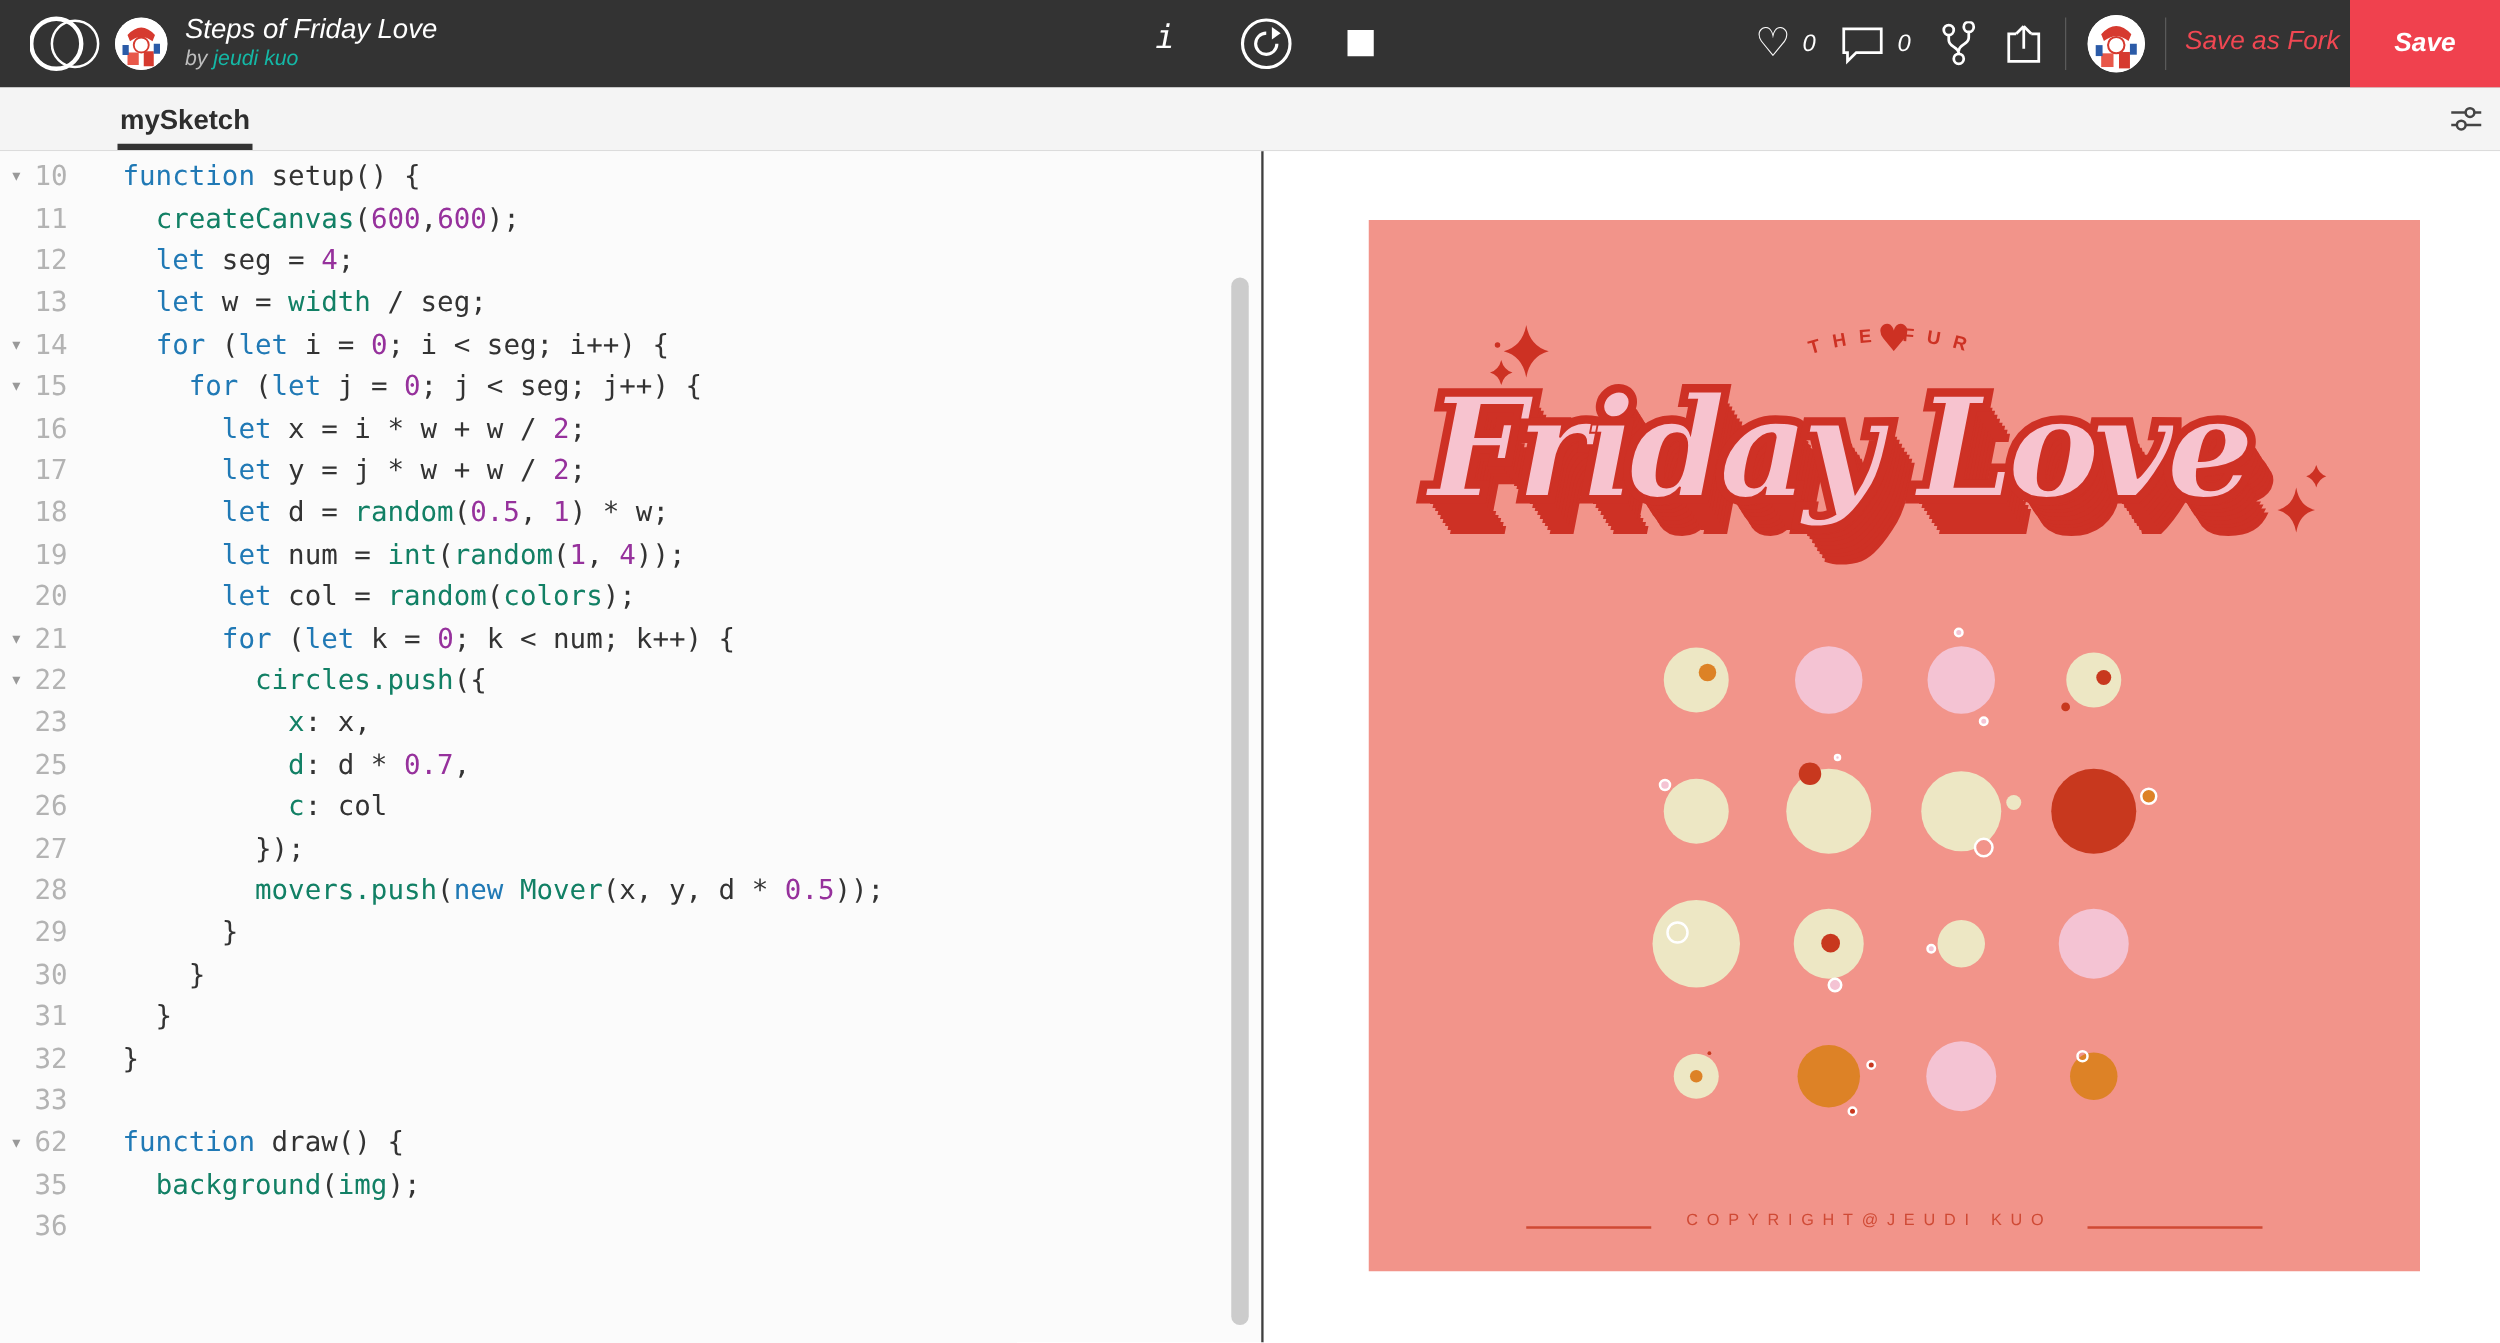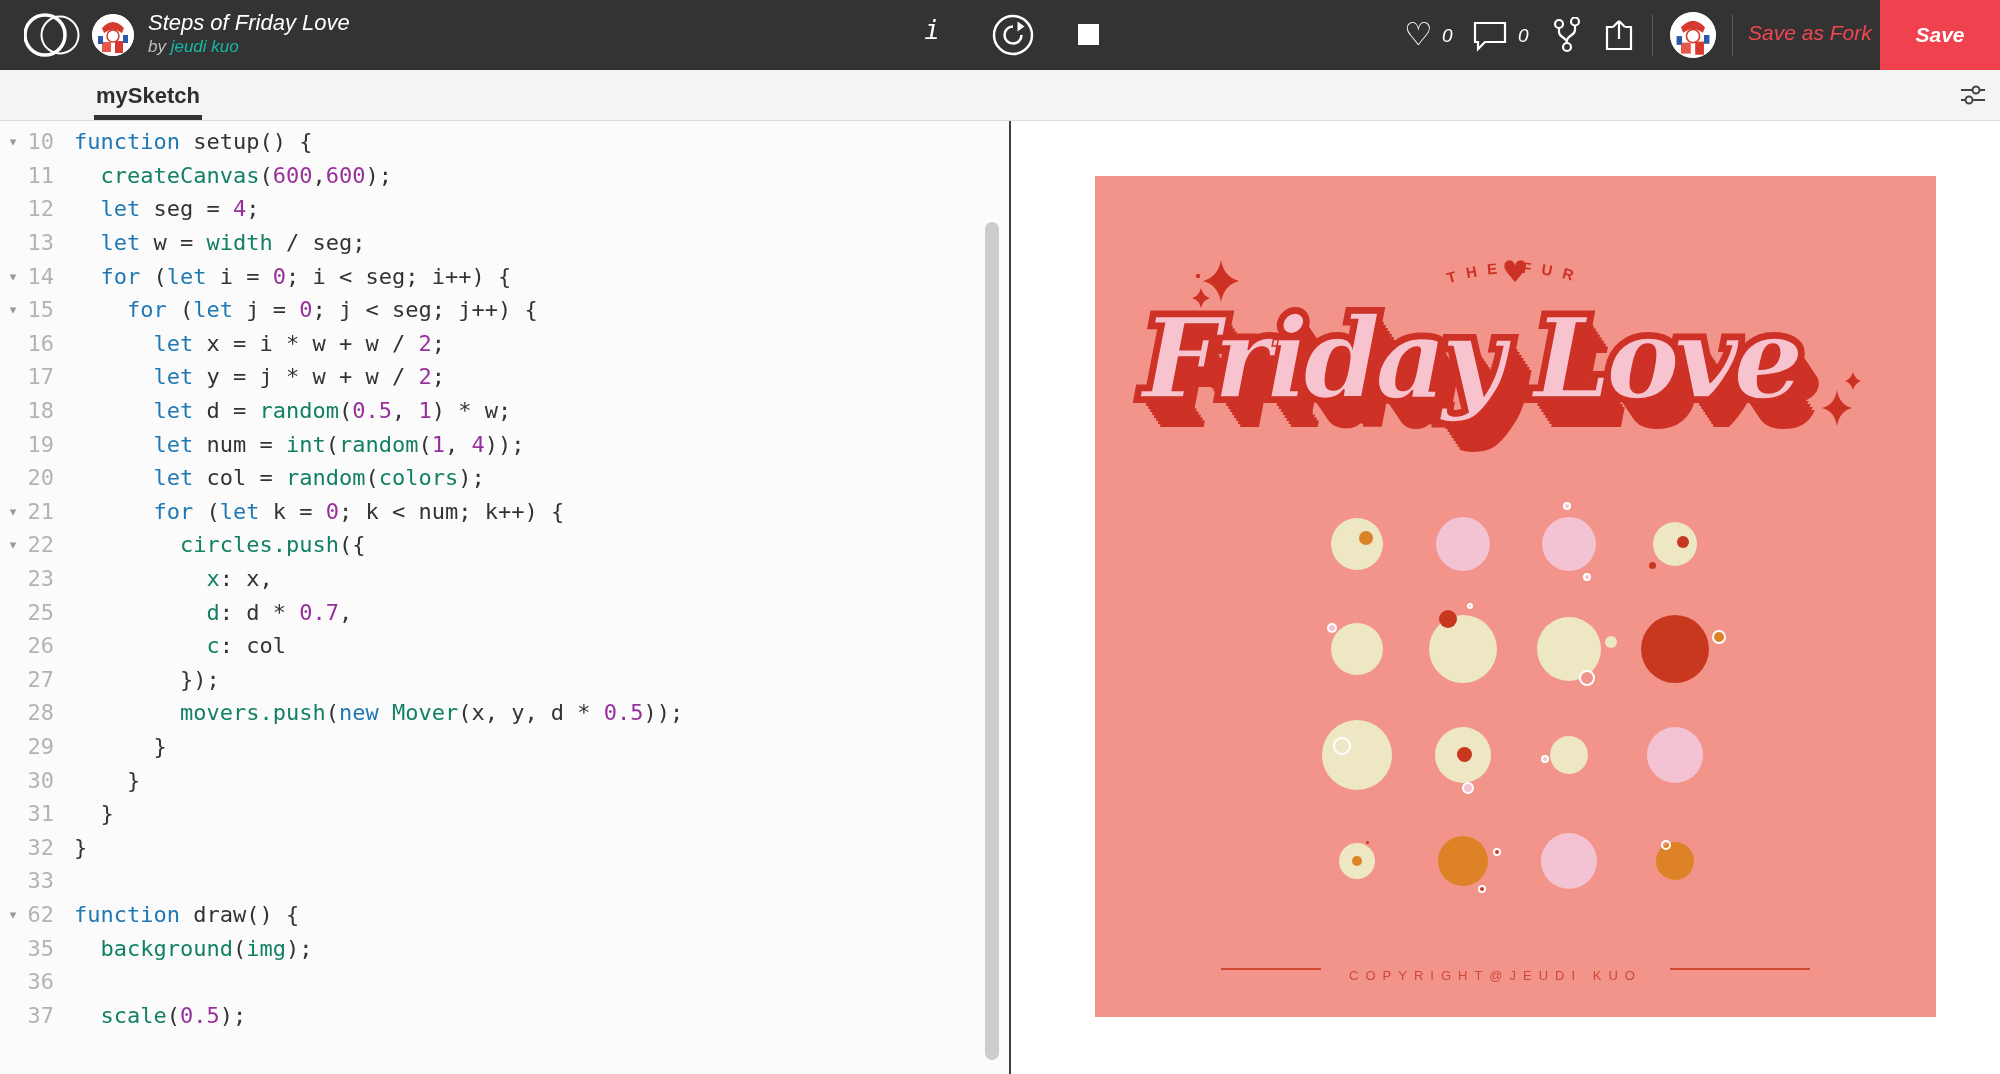--- a/index.html
+++ b/index.html
@@ -45,21 +45,21 @@
   .code-panel { position:absolute; left:0; top:0; width:1009px; height:953px; background:#FBFBFB; overflow:hidden; }
   .split { position:absolute; left:1009px; top:0; width:2px; height:953px; background:#3E3E3E; cursor:col-resize; }
   .canvas-panel { position:absolute; left:1011px; top:0; width:989px; height:953px; background:#fff; }
 
   
   #code-rows { padding-top:4px; }
   .crow { display:flex; height:33.6px; align-items:center;
           font-family:"DejaVu Sans Mono", monospace; font-size:22px; }
   .fold { width:26px; text-align:center; color:#999; font-size:13px; font-family:"DejaVu Sans", sans-serif; }
   .lnum { width:28px; text-align:right; color:#B3B3B3; }
-  .ctext { white-space:pre; margin-left:20px; color:#333; }
+  .ctext { white-space:pre; margin-left:44px; color:#333; }
   .ctext .k { color:#2079B5; }
   .ctext .fn { color:#128065; }
   .ctext .n { color:#96319C; }
   .scrollthumb { position:absolute; left:985px; top:101px; width:14px; height:838px;
                  background:#CCCCCC; border-radius:7px; }
 
   
   .artwork { position:absolute; left:84px; top:55px; width:841px; height:841px;
              background:#F2948A; overflow:hidden; }
   .arc-svg { position:absolute; left:260px; top:40px; }
@@ -70,21 +70,21 @@
       font-family:"DejaVu Serif", serif; font-style:italic; font-weight:bold;
       font-size:110px; letter-spacing:-5px; white-space:nowrap; }
   .fl-back { color:#CE3125; -webkit-text-stroke:12px #CE3125;
       text-shadow: 2px 3px #CE3125, 4px 6px #CE3125, 6px 9px #CE3125, 8px 12px #CE3125,
                    10px 15px #CE3125, 12px 18px #CE3125, 14px 21px #CE3125, 16px 24px #CE3125,
                    18px 27px #CE3125, 20px 30px #CE3125; }
   .fl-front { color:#F7C3CF; -webkit-text-stroke:1.5px #CE3125; }
   .sparkles { position:absolute; left:0; top:0; }
   .dot { position:absolute; border-radius:50%; }
   .copyright { position:absolute; left:0; top:792px; width:841px; display:flex;
-               align-items:flex-start; justify-content:center; gap:28px; }
+               align-items:flex-end; justify-content:center; gap:28px; }
   .cline { height:2px; background:#CF4A35; }
   .cline.l { width:100px; } .cline.r { width:140px; }
   .ctext-c { color:#CF4A35; font-size:13px; letter-spacing:7px; font-family:"Liberation Sans",sans-serif; }
 </style>
 </head>
 <body>
 
 <div class="topbar">
   <svg class="abs op-logo" width="58" height="48" viewBox="0 0 58 48">
     <circle cx="21" cy="24" r="20" fill="none" stroke="#fff" stroke-width="3.5"></circle>
@@ -284,25 +284,20 @@
           <span class="ctext"><span class="k">function</span><span> draw() {</span></span>
         </div>
         <div class="crow">
           <span class="fold"></span>
           <span class="lnum">35</span>
           <span class="ctext"><span>  </span><span class="fn">background</span><span>(</span><span class="fn">img</span><span>);</span></span>
         </div>
         <div class="crow">
           <span class="fold"></span>
           <span class="lnum">36</span>
-        </div>
-        <div class="crow">
-          <span class="fold"></span>
-          <span class="lnum">37</span>
-          <span class="ctext"><span>  </span><span class="fn">scale</span><span>(</span><span class="n">0.5</span><span>);</span></span>
         </div>
       </div>
     <div class="scrollthumb"></div>
   </div>
 
   <div class="split"></div>
 
   <div class="canvas-panel">
     <div class="artwork">
 

